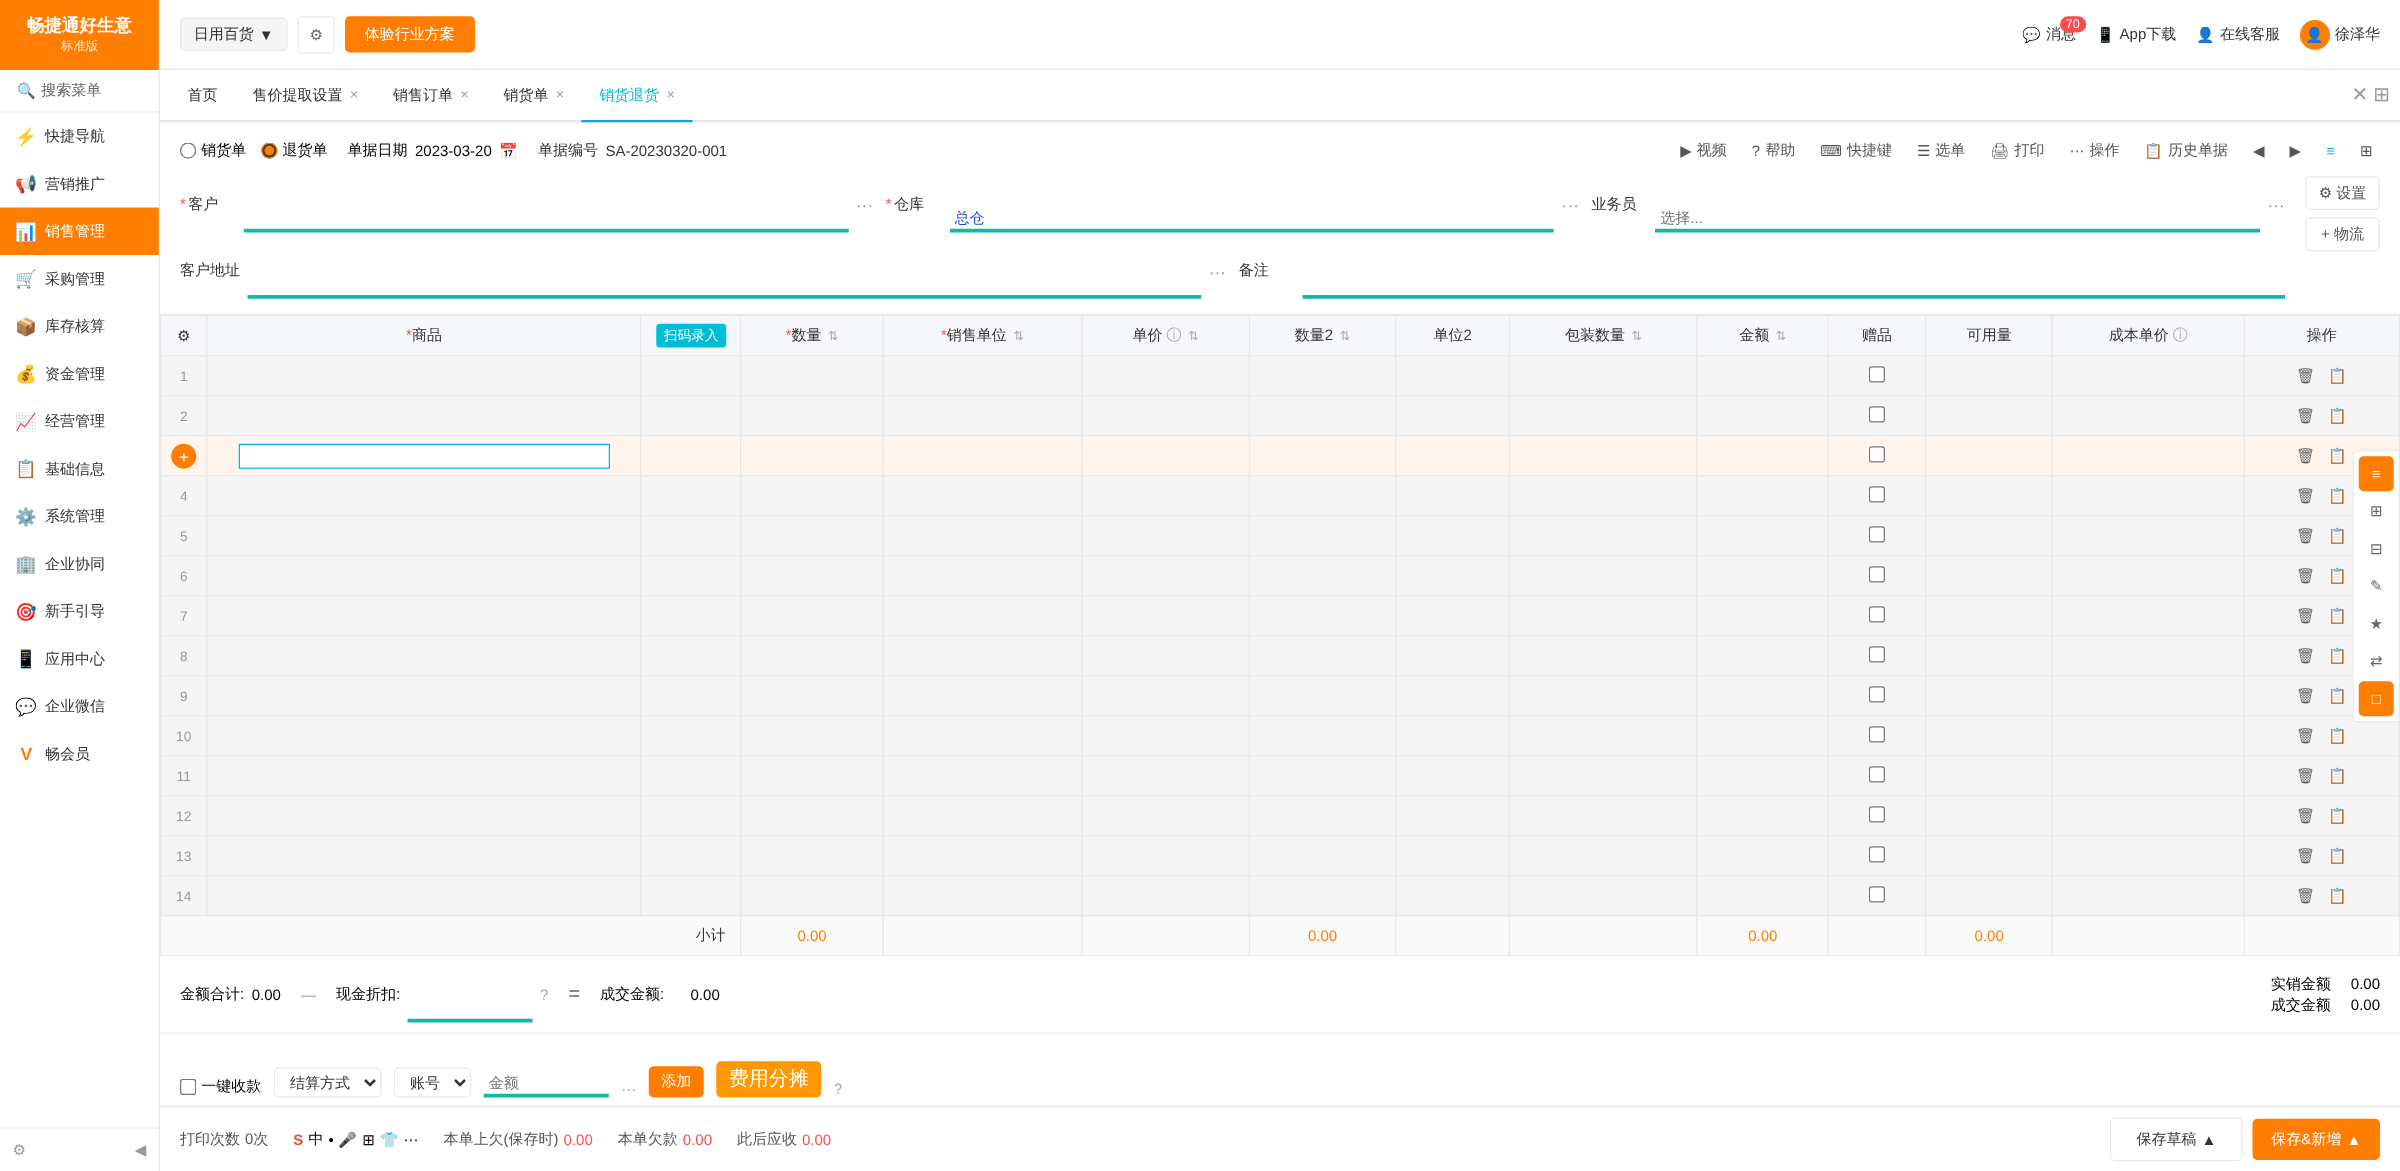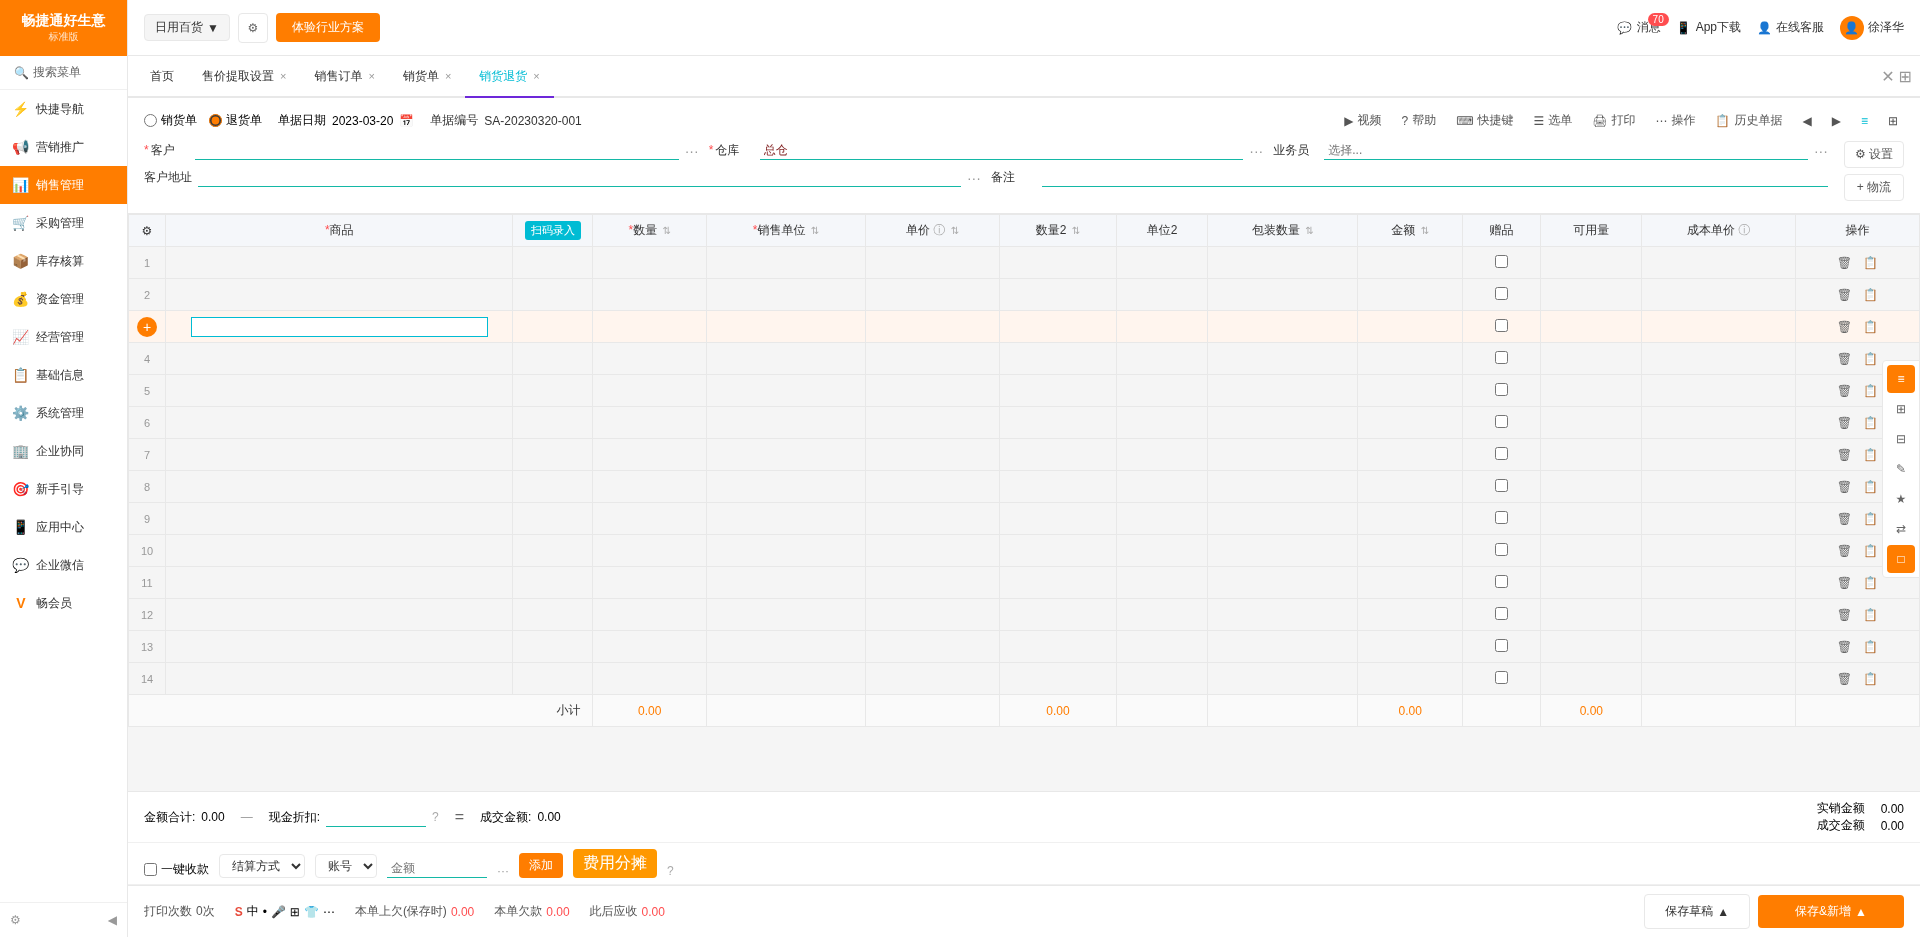--- a/index.html
+++ b/index.html
@@ -30,21 +30,21 @@
     .gear-btn { width: 30px; height: 30px; border: 1px solid #e8e8e8; border-radius: 4px; display: flex; align-items: center; justify-content: center; cursor: pointer; color: #666; }
     .experience-btn { background: #ff7d00; color: #fff; border: none; border-radius: 4px; padding: 6px 16px; cursor: pointer; font-size: 12px; }
     .top-header-right { display: flex; align-items: center; gap: 16px; }
     .header-icon-item { display: flex; align-items: center; gap: 4px; cursor: pointer; color: #333; position: relative; }
     .badge { background: #ff4d4f; color: #fff; border-radius: 10px; padding: 1px 5px; font-size: 10px; position: absolute; top: -6px; right: -8px; }
     .user-avatar { width: 24px; height: 24px; border-radius: 50%; background: #ff7d00; color: #fff; display: flex; align-items: center; justify-content: center; font-size: 11px; }
 
     
     .tab-bar { background: #fff; display: flex; align-items: center; border-bottom: 2px solid #e8e8e8; padding: 0 8px; height: 42px; }
     .tab-item { padding: 0 14px; height: 42px; display: flex; align-items: center; cursor: pointer; color: #333; border-bottom: 2px solid transparent; margin-bottom: -2px; white-space: nowrap; font-size: 13px; }
-    .tab-item.active { color: #00bcd4; border-bottom: 2px solid #6d28d9; }
+    .tab-item.active { color: #00bcd4; border-bottom: 2px solid #0ea5e9; }
     .tab-item .close-btn { margin-left: 6px; color: #999; font-size: 11px; }
     .tab-close-all { margin-left: auto; display: flex; gap: 4px; }
     .tab-close-all button { border: none; background: none; cursor: pointer; color: #999; font-size: 16px; }
 
     
     .form-area { background: #fff; padding: 12px 16px; border-bottom: 1px solid #e8e8e8; }
     .form-toolbar { display: flex; align-items: center; justify-content: space-between; margin-bottom: 10px; }
     .form-toolbar-left { display: flex; align-items: center; gap: 16px; }
     .form-toolbar-right { display: flex; align-items: center; gap: 8px; }
     .radio-group { display: flex; align-items: center; gap: 12px; }
@@ -74,29 +74,29 @@
     .action-row-icon { display: flex; gap: 4px; justify-content: center; }
     .icon-btn { width: 22px; height: 22px; display: inline-flex; align-items: center; justify-content: center; cursor: pointer; color: #666; border: none; background: none; }
     .select-input { border: 1px solid #e8e8e8; border-radius: 4px; padding: 3px 8px; color: #333; background: #fff; cursor: pointer; }
     .summary-row { display: flex; align-items: center; gap: 8px; }
 
     
     .right-float { position: fixed; right: 0; top: 50%; transform: translateY(-50%); display: flex; flex-direction: column; gap: 2px; background: #fff; border: 1px solid #e8e8e8; border-radius: 4px 0 0 4px; padding: 4px; z-index: 100; }
     .right-float-item { width: 28px; height: 28px; display: flex; align-items: center; justify-content: center; cursor: pointer; color: #666; border-radius: 4px; }
     .right-float-item.active { background: #ff7d00; color: #fff; }
     .save-draft-btn { border: 1px solid #e8e8e8; background: #fff; border-radius: 4px; padding: 8px 20px; cursor: pointer; color: #333; display: flex; align-items: center; gap: 4px; }
-    .save-new-btn { background: #ff7d00; color: #fff; border: none; border-radius: 4px; padding: 8px 37px; cursor: pointer; display: flex; align-items: center; gap: 4px; font-size: 13px; }
+    .save-new-btn { background: #ff7d00; color: #fff; border: none; border-radius: 4px; padding: 8px 15px; cursor: pointer; display: flex; align-items: center; gap: 4px; font-size: 13px; }
 
     .bottom-bar-main { background: #fff; border-top: 1px solid #e8e8e8; padding: 8px 16px; display: flex; align-items: center; justify-content: space-between; }
     .bottom-info { display: flex; align-items: center; gap: 20px; }
     .bottom-info-item { display: flex; align-items: center; gap: 4px; color: #555; font-size: 12px; }
     .bottom-info-item .highlight { color: #ff4d4f; }
 
     
-    .underline-input { border: none; border-bottom: 1px solid #14b8a6; padding: 2px 4px; min-width: 100px; outline: none; font-size: 12px; color: #7f1d1d; background: transparent; }
+    .underline-input { border: none; border-bottom: 3px solid #14b8a6; padding: 2px 4px; min-width: 100px; outline: none; font-size: 12px; color: #1d4ed8; background: transparent; margin-top: 24px; }
 
     
     .th-gear { cursor: pointer; }
 
     .fees-btn { background: #ff9800; color: #fff; border: none; border-radius: 4px; padding: 4px 10px; cursor: pointer; font-size: 16px; }
     .add-btn { background: #ff7d00; color: #fff; border: none; border-radius: 4px; padding: 4px 10px; cursor: pointer; font-size: 12px; }
 
     
     .table-container { flex: 1; overflow: auto; }
   </style>
@@ -702,21 +702,21 @@
           <span>金额合计:</span>
           <span>0.00</span>
         </div>
         <span style="color:#999;">—</span>
         <div style="display:flex; align-items:center; gap:6px;">
           <span>现金折扣:</span>
           <input type="text" class="underline-input" style="width: 80px;">
           <span style="color:#aaa;">?</span>
         </div>
         <span style="font-size:16px; color:#666;">=</span>
-        <div style="display:flex; align-items:center; gap:6px;">
+        <div style="display:flex; align-items:center; gap:21px;">
           <span>成交金额:</span>
           <span>0.00</span>
         </div>
 
         <div style="margin-left:auto; display:flex; flex-direction:column; gap:0;">
           <div class="summary-row">
             <span>实销金额</span>
             <span style="margin-left:8px;">0.00</span>
           </div>
           <div class="summary-row">

